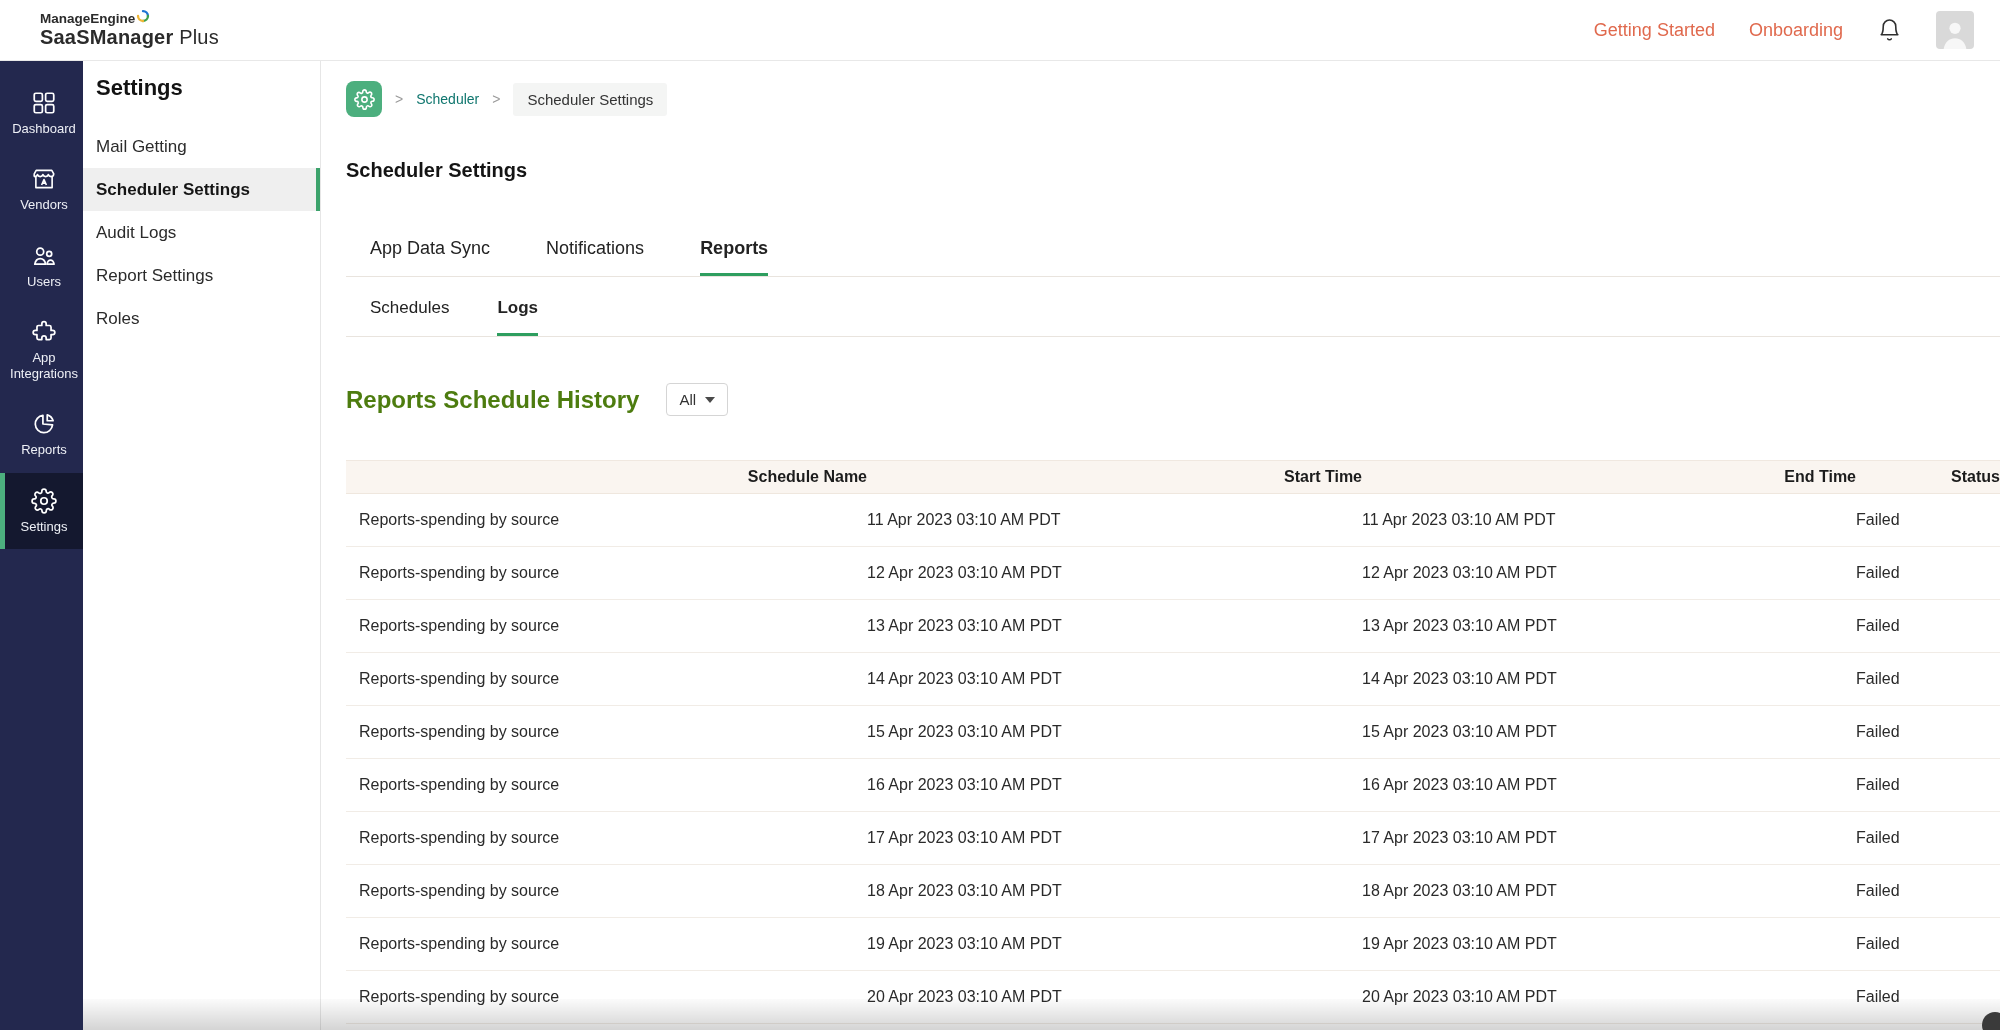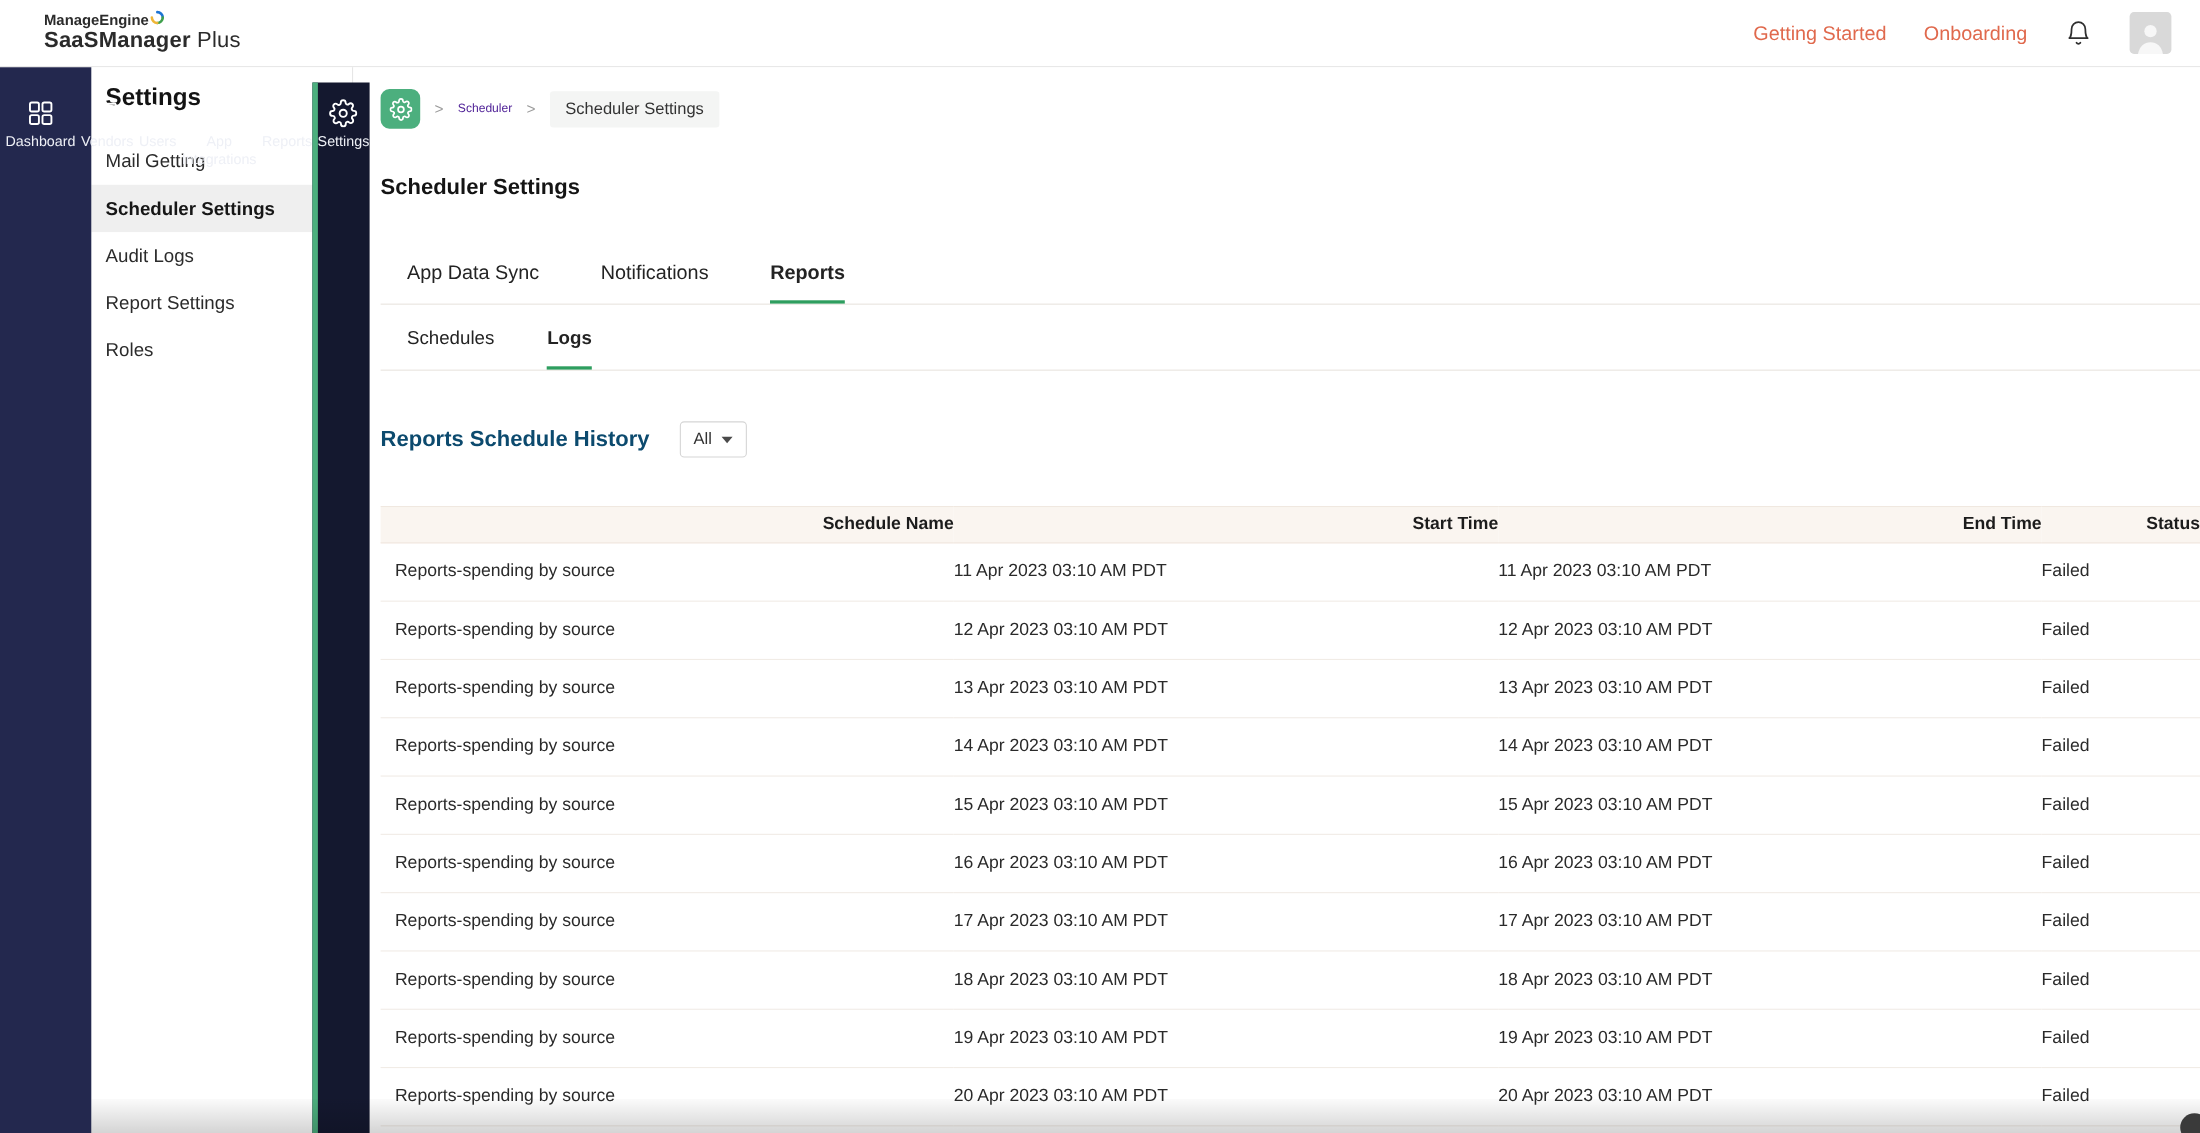--- a/index.html
+++ b/index.html
@@ -28,21 +28,21 @@
   .avatar {
     width: 38px; height: 38px; border-radius: 4px; background: #d9d9d9;
     overflow: hidden; display: flex; align-items: flex-end; justify-content: center;
   }
   .avatar svg { width: 32px; height: 32px; }
 
   
   .sidebar {
     position: absolute; left: 0; top: 61px; bottom: 0; width: 83px;
     background: #23284e; z-index: 6;
-    display: flex; flex-direction: row; padding-top: 14px;
+    display: flex; flex-direction: column; padding-top: 14px;
   }
   .nav-item {
     width: 100%; padding: 15px 0 14px 0; text-align: center; cursor: pointer;
     border-left: 5px solid transparent; margin-left: 0;
   }
   .nav-item .nav-icon { display: block; margin: 0 auto 5px auto; width: 26px; height: 26px; }
   .nav-item .nav-label { font-size: 13px; color: #eef0f6; line-height: 1.25; display: block; }
   .nav-item.active { background: #14182f; border-left-color: #4caf7e; }
 
   
@@ -64,35 +64,35 @@
     position: absolute; left: 321px; top: 61px; right: 0; bottom: 0;
     padding: 20px 0 0 25px; overflow: hidden; background: #fff;
   }
   .breadcrumb { display: flex; align-items: center; gap: 13px; }
   .crumb-badge {
     width: 36px; height: 36px; border-radius: 8px; background: #4caf7e;
     display: flex; align-items: center; justify-content: center; cursor: pointer;
   }
   .crumb-badge svg { width: 21px; height: 21px; }
   .crumb-sep { color: #9a9a9a; font-size: 14px; }
-  .crumb-link { font-size: 11px; color: #4c1d95; cursor: pointer; }
+  .crumb-link { font-size: 14px; color: #0f766e; cursor: pointer; }
   .crumb-current { font-size: 15px; color: #333; background: #f4f5f4; padding: 8px 14px; border-radius: 3px; cursor: pointer; }
 
   .page-title { margin-top: 42px; font-size: 20px; font-weight: 700; color: #141414; }
 
   .tabs { margin-top: 56px; display: flex; gap: 56px; padding-left: 24px; border-bottom: 1px solid #e9e4de; }
   .tab { font-size: 18px; color: #232323; padding-bottom: 14px; border-bottom: 3px solid transparent; cursor: pointer; }
   .tab.active { font-weight: 700; border-bottom-color: #2e9e5f; }
 
   .subtabs { display: flex; gap: 48px; padding-left: 24px; padding-top: 21px; border-bottom: 1px solid #e9e4de; }
   .subtab { font-size: 17px; color: #232323; padding-bottom: 15px; border-bottom: 3px solid transparent; cursor: pointer; }
   .subtab.active { font-weight: 700; border-bottom-color: #2e9e5f; }
 
   .section-head { margin-top: 46px; display: flex; align-items: center; gap: 27px; }
-  .section-title { font-size: 20px; font-weight: 700; color: #0c4a6e; }
+  .section-title { font-size: 24px; font-weight: 700; color: #4d7c0f; }
   .filter-dd {
     display: flex; align-items: center; gap: 9px;
     border: 1px solid #d5d5d5; border-radius: 4px; padding: 7px 12px;
     font-size: 15px; color: #333; cursor: pointer; background: #fff;
   }
   .caret {
     width: 0; height: 0; border-left: 5px solid transparent; border-right: 5px solid transparent;
     border-top: 6px solid #4a4a4a;
   }
 

